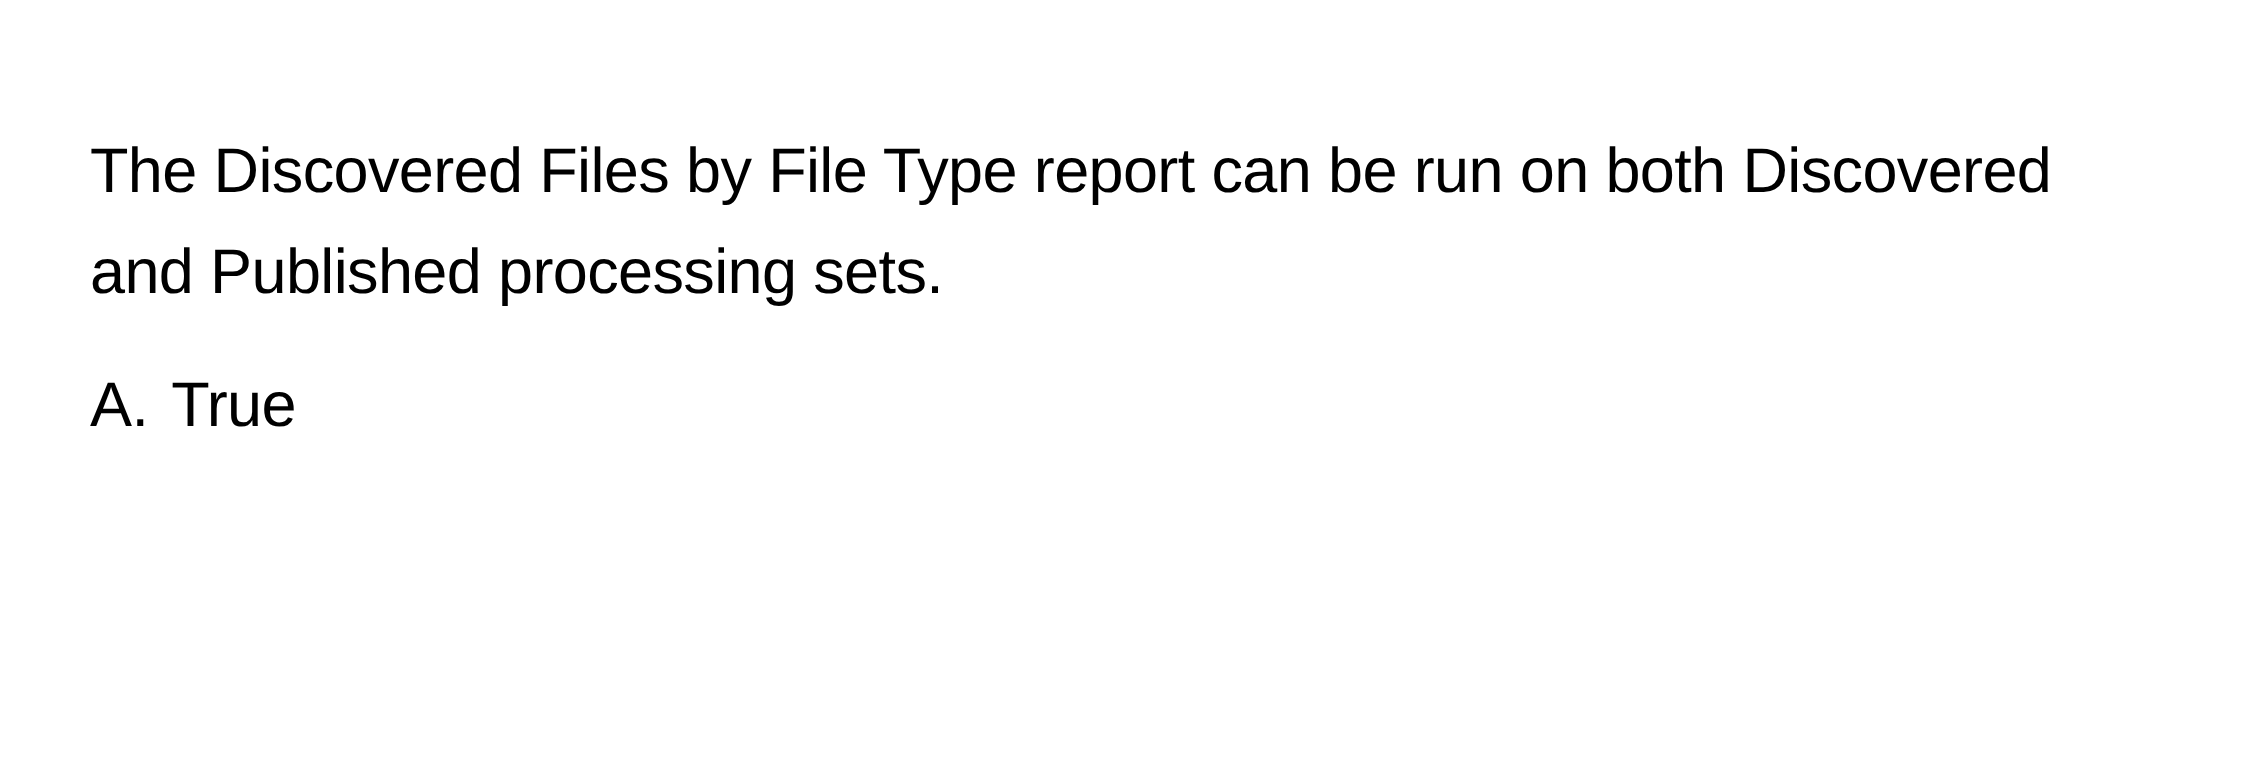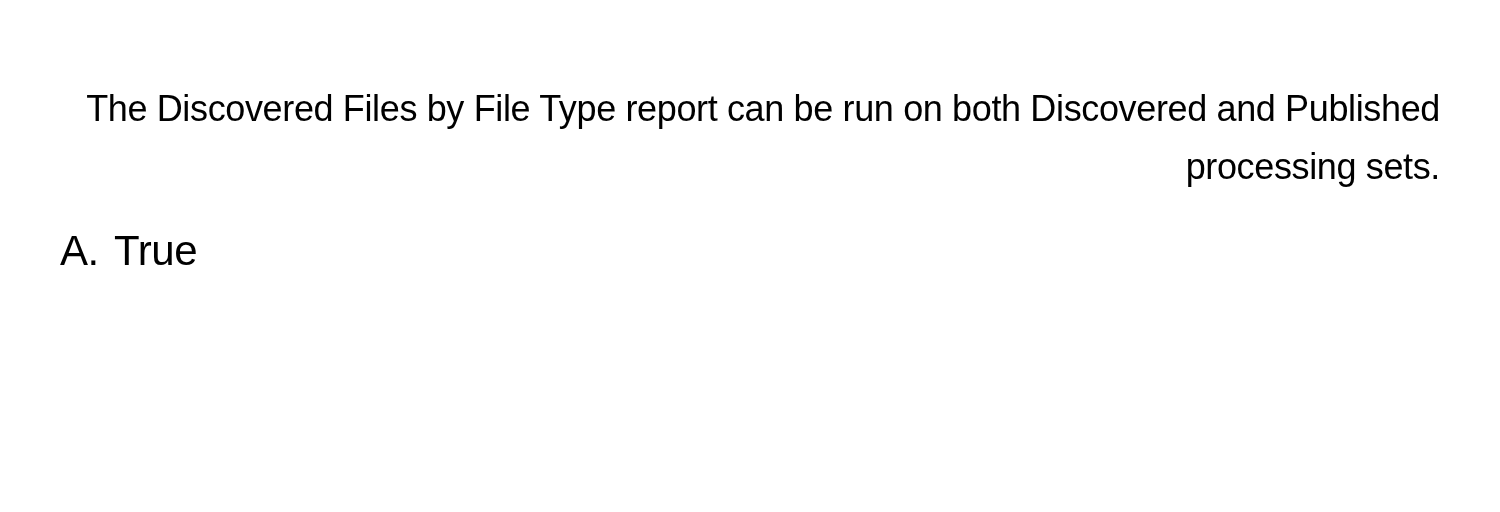--- a/index.html
+++ b/index.html
@@ -9,26 +9,25 @@
     }
     body {
       width: 1500px;
       height: 512px;
       background: #ffffff;
       font-family: -apple-system, BlinkMacSystemFont, "Segoe UI", Helvetica, Arial, sans-serif;
       padding: 80px 60px;
       color: #000000;
     }
     .question-text {
-      font-size: 36px;
+      font-size: 42px;
       line-height: 1.6;
       font-weight: 400;
       margin-bottom: 24px;
       letter-spacing: -0.01em;
-      text-align: right;
     }
     .option {
       font-size: 42px;
       line-height: 1.5;
       font-weight: 400;
       letter-spacing: -0.01em;
     }
     .option-label {
       display: inline;
     }

